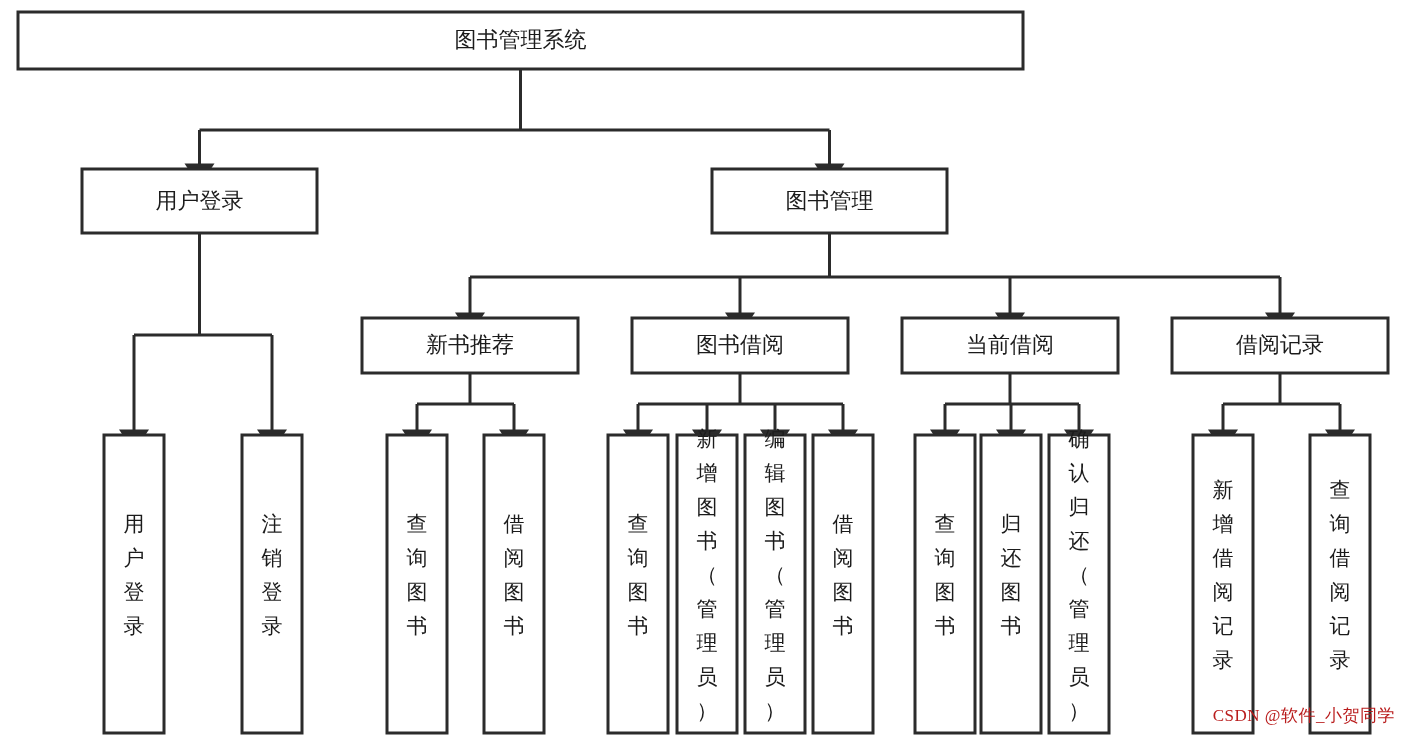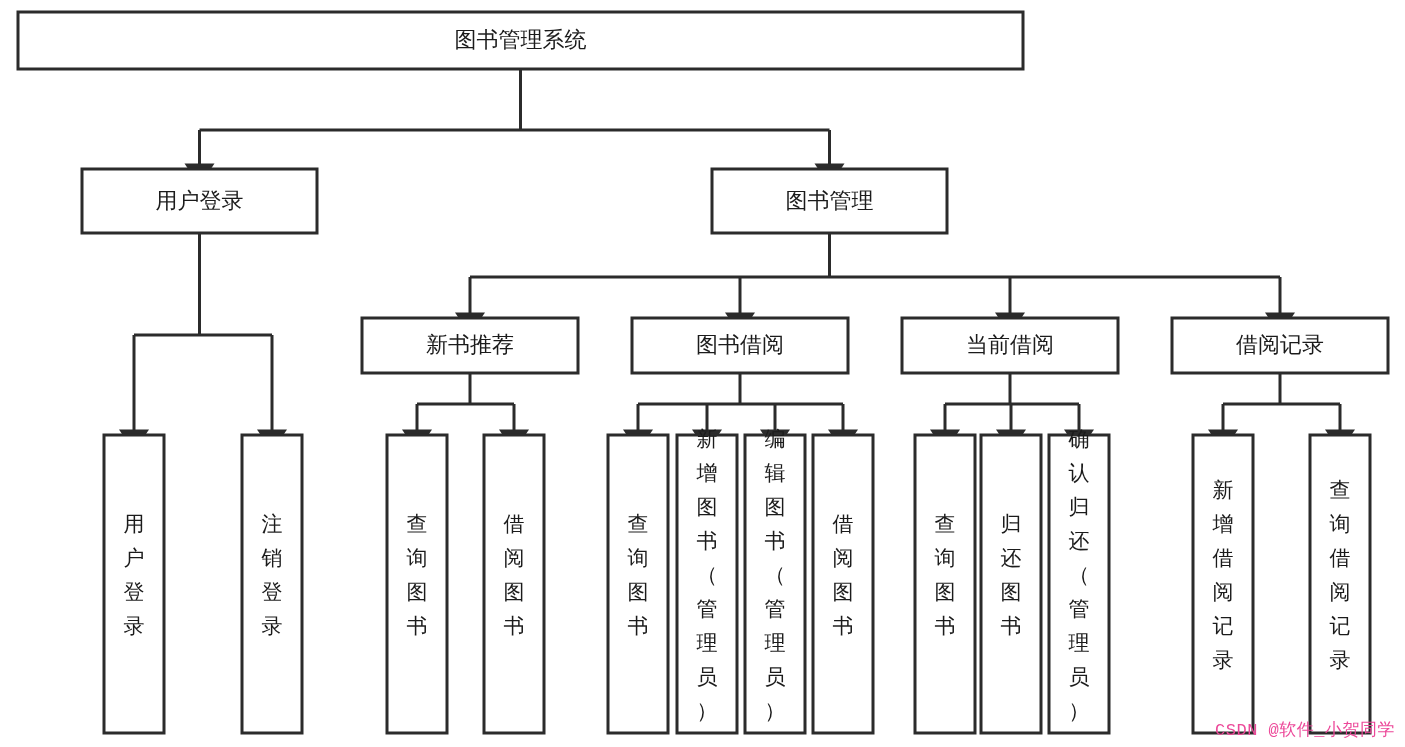--- a/index.html
+++ b/index.html
@@ -7,23 +7,23 @@
        font-family:"Liberation Sans","DejaVu Sans",sans-serif;}
   #stage{position:relative;width:1405px;height:747px;background:#ffffff;}
   svg#diagram{position:absolute;left:0;top:0;width:1405px;height:747px;}
   .node-rect{fill:#ffffff;stroke:#2b2b2b;stroke-width:3;}
   .conn{stroke:#2b2b2b;stroke-width:3;fill:none;stroke-linecap:butt;}
   .arrow-head{fill:#2b2b2b;}
   .node-label-h{font-family:"Liberation Sans","DejaVu Sans",sans-serif;
       font-size:22px;fill:#1b1b1b;text-anchor:middle;dominant-baseline:middle;}
   .node-label-v{font-family:"Liberation Sans","DejaVu Sans",sans-serif;
       font-size:21px;fill:#1b1b1b;}
-  .watermark{position:absolute;right:10px;bottom:6px;font-size:17px;
-      color:#ec4899;letter-spacing:.5px;white-space:nowrap;
-      font-family:Liberation Mono, monospace;}
+  .watermark{position:absolute;right:10px;bottom:20px;font-size:17px;
+      color:#b91c1c;letter-spacing:.5px;white-space:nowrap;
+      font-family:Liberation Serif, serif;}
 </style>
 </head>
 <body>
 
 <div id="stage">
   <svg id="diagram" viewBox="0 0 1405 747">
     <defs>
       <marker id="arr" markerWidth="12" markerHeight="12" refX="1.2" refY="5" orient="auto" markerUnits="strokeWidth">
         <path d="M0,0 L0,10 L7.5,5 z" class="arrow-head"></path>
       </marker>

